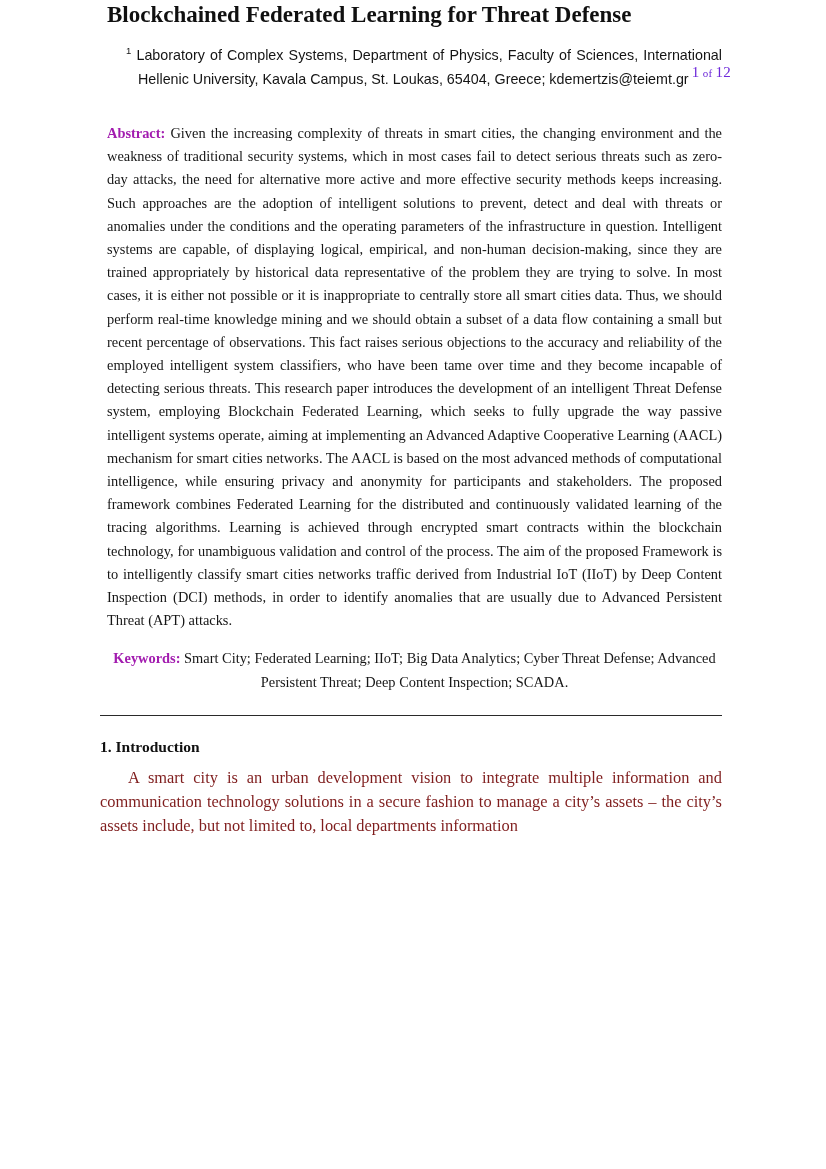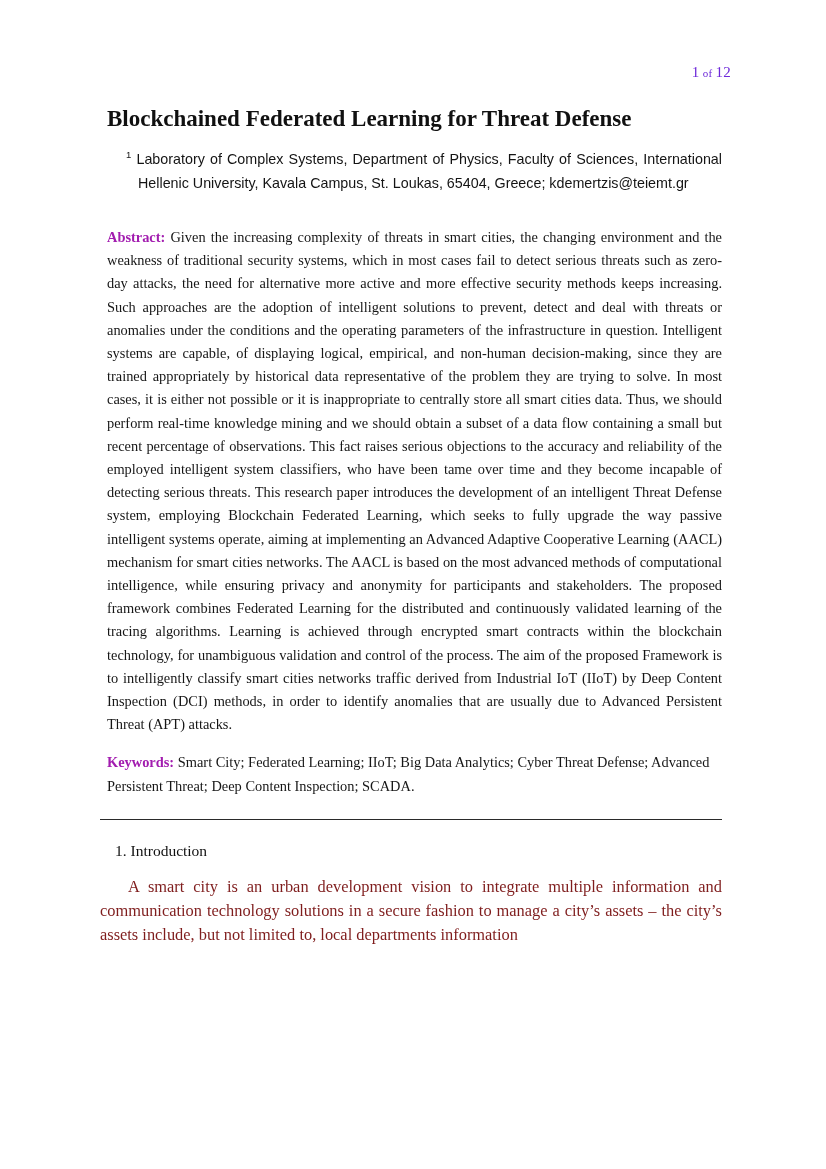--- a/index.html
+++ b/index.html
@@ -29,21 +29,20 @@
     font-size: 15px;
     color: #6d28d9;
     letter-spacing: 0.3px;
   }
   .page-number .of-label {
     font-size: 11px;
     padding: 0 3px;
   }
   .title {
     margin: 0;
-    padding-top: 104px;
     margin-left: 7px;
     font-size: 23px;
     font-weight: bold;
     line-height: 30px;
     color: #101010;
     font-family: "Liberation Serif", "DejaVu Serif", serif;
   }
   .author {
     margin-top: 17px;
     margin-left: 7px;
@@ -89,35 +88,35 @@
     font-weight: bold;
     color: #a21caf;
   }
   .keywords {
     margin: 0;
     margin-top: 15px;
     margin-left: 7px;
     width: 615px;
     font-size: 14.4px;
     line-height: 23.2px;
-    text-align: left;
+    text-align: center;
     color: #161616;
   }
   .rule {
     border: none;
     border-top: 1.7px solid #2a2a2a;
     margin: 0;
     margin-top: 21px;
     width: 622px;
   }
   .section-heading {
-    margin: 15px;
+    margin: 0;
     margin-top: 22px;
     font-size: 15.5px;
-    font-weight: normal;
+    font-weight: bold;
     color: #101010;
   }
   .body-paragraph {
     margin: 0;
     margin-top: 10px;
     width: 622px;
     font-size: 16.4px;
     line-height: 24px;
     text-align: justify;
     text-indent: 28px;

